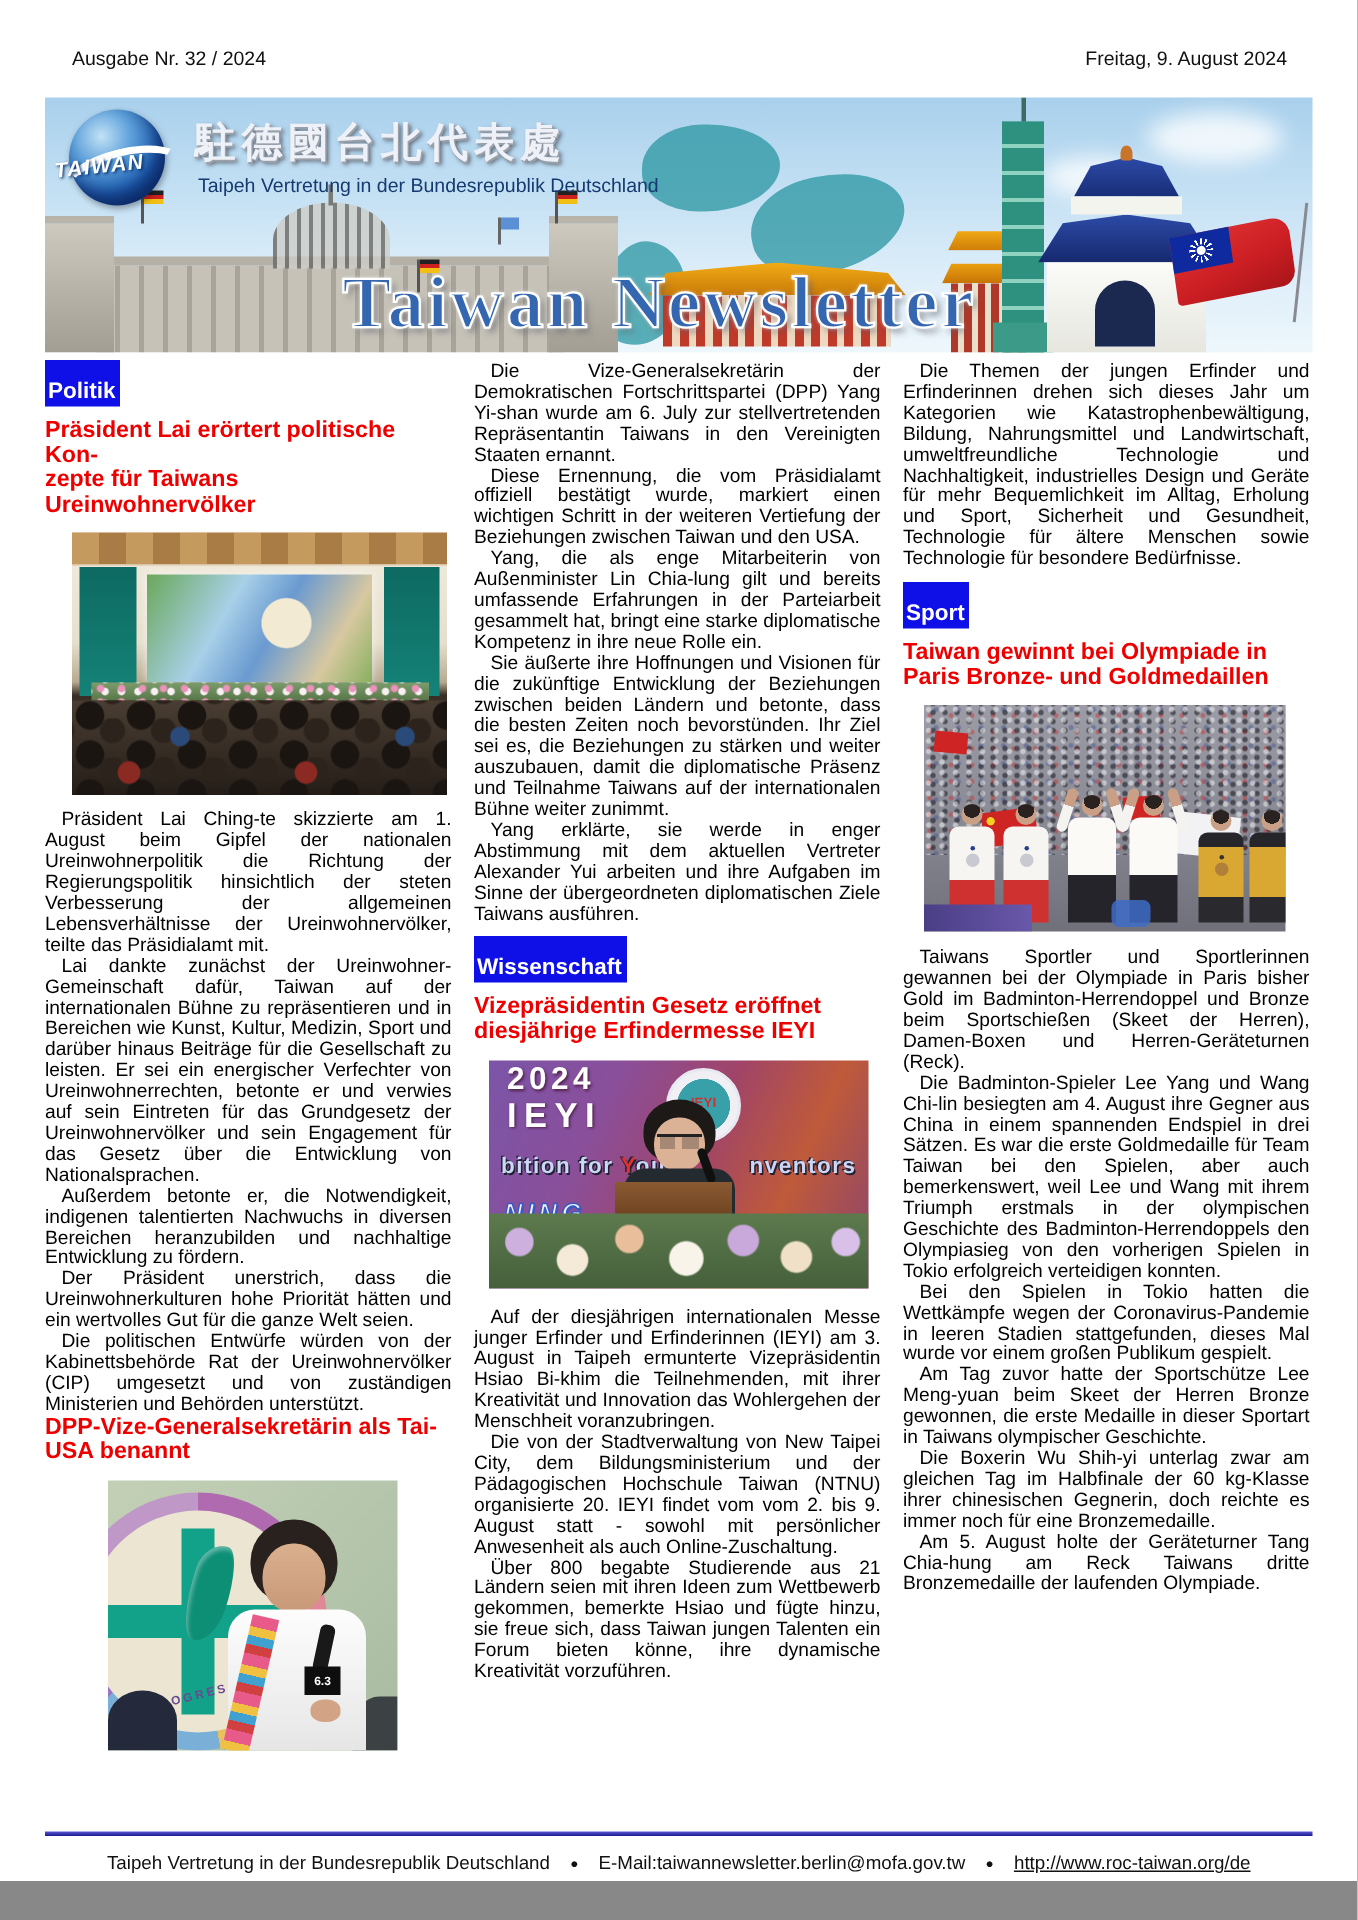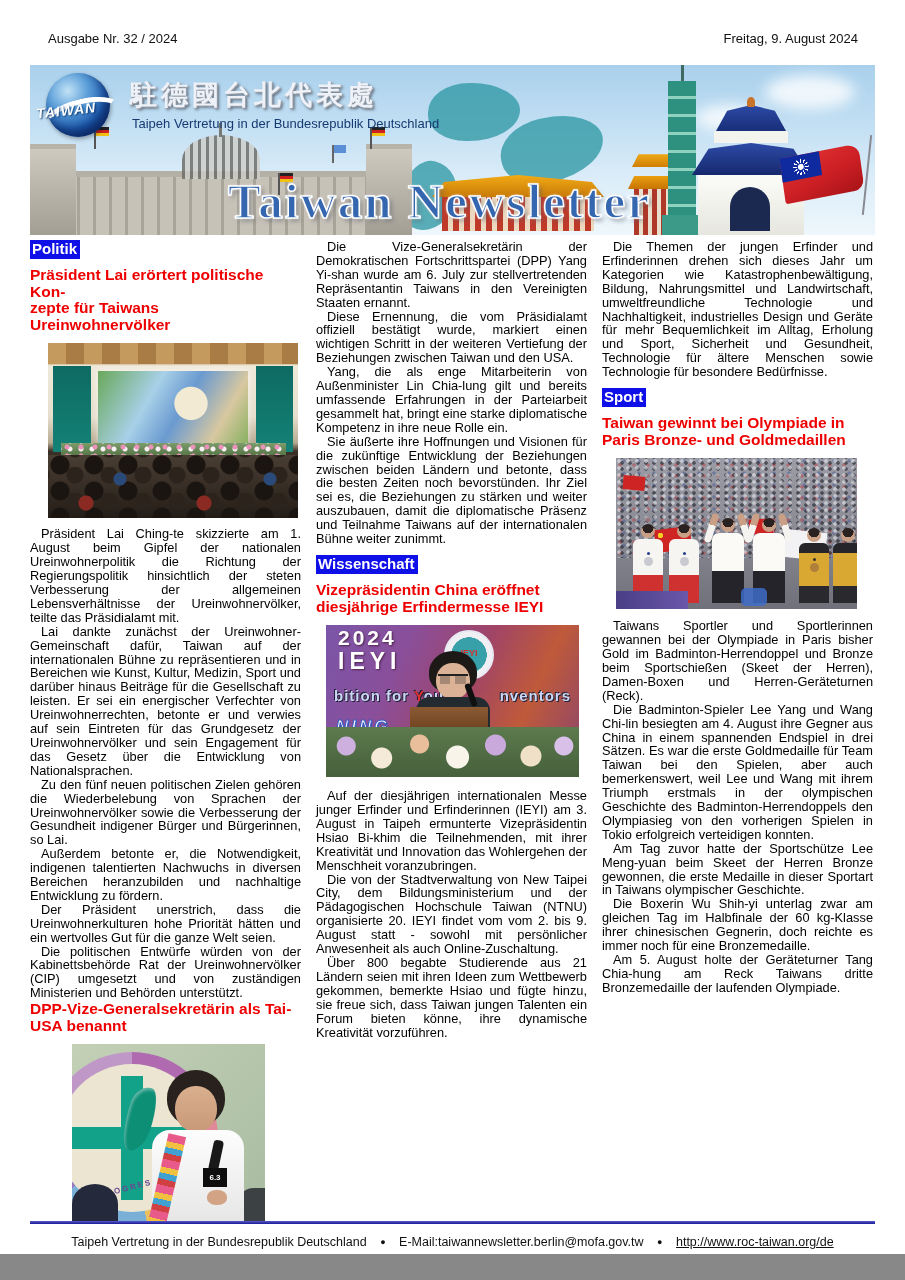--- a/index.html
+++ b/index.html
@@ -95,21 +95,21 @@
   .nl-title{position:absolute;left:0;right:26px;top:108px;text-align:center;
             font-family:"Liberation Serif",serif;font-weight:bold;font-size:49px;letter-spacing:2px;
             color:#3567b0;-webkit-text-stroke:1.5px #fff;
             text-shadow:0 0 3px #fff,3px 3px 4px rgba(90,90,100,.55);}
 
   
   .columns{position:absolute;top:240px;left:30px;width:845px;display:flex;gap:15px;}
   .col{width:271px;font-size:12.8px;line-height:13.9px;text-align:justify;}
   .col p{margin:0;text-indent:11px;}
   .section-label{display:inline-block;background:#0f0fe8;color:#fff;font-weight:bold;font-size:15px;
-                 line-height:18px;padding:0 3px 1px 2px;margin:0 0 7px 0;}
+                 line-height:18px;padding:12px 3px 1px 2px;margin:0 0 7px 0;}
   .mt{margin-top:9px;}
   .headline{color:#ee0000;font-weight:bold;font-size:15.5px;line-height:16.6px;margin:1px 0 10px 0;text-align:left;}
   .headline span{display:block;}
 
   
   .photo{position:relative;overflow:hidden;}
   
   .p1{width:250px;height:175px;margin:2px 0 9px 18px;
       background:linear-gradient(180deg,#caa26c 0%,#b98d55 11%,#efe9da 13%,#e6dfcd 42%,#b7aa91 57%,#3a2f26 62%);}
   .p1-curtain{position:absolute;top:0;left:0;right:0;height:12%;
@@ -299,21 +299,20 @@
       <div class="photo p1">
         <div class="p1-curtain"></div>
         <div class="p1-panel l"></div>
         <div class="p1-panel r"></div>
         <div class="p1-screen"></div>
         <div class="p1-flowers"></div>
         <div class="p1-aud"></div>
       </div>
       <p>Präsident Lai Ching-te skizzierte am 1. August beim Gipfel der nationalen Ureinwohnerpolitik die Richtung der Regierungspolitik hinsichtlich der steten Verbesserung der allgemeinen Lebensverhältnisse der Ureinwohnervölker, teilte das Präsidialamt mit.</p>
       <p>Lai dankte zunächst der Ureinwohner-Gemeinschaft dafür, Taiwan auf der internationalen Bühne zu repräsentieren und in Bereichen wie Kunst, Kultur, Medizin, Sport und darüber hinaus Beiträge für die Gesellschaft zu leisten. Er sei ein energischer Verfechter von Ureinwohnerrechten, betonte er und verwies auf sein Eintreten für das Grundgesetz der Ureinwohnervölker und sein Engagement für das Gesetz über die Entwicklung von Nationalsprachen.</p>
-      <p>Zu den fünf neuen politischen Zielen gehören die Wiederbelebung von Sprachen der Ureinwohnervölker sowie die Verbesserung der Gesundheit indigener Bürger und Bürgerinnen, so Lai.</p>
       <p>Außerdem betonte er, die Notwendigkeit, indigenen talentierten Nachwuchs in diversen Bereichen heranzubilden und nachhaltige Entwicklung zu fördern.</p>
       <p>Der Präsident unerstrich, dass die Ureinwohnerkulturen hohe Priorität hätten und ein wertvolles Gut für die ganze Welt seien.</p>
       <p>Die politischen Entwürfe würden von der Kabinettsbehörde Rat der Ureinwohnervölker (CIP) umgesetzt und von zuständigen Ministerien und Behörden unterstützt.</p>
       <div class="headline mt">
         <span>DPP-Vize-Generalsekretärin als Tai-</span>
         <span>USA benannt</span>
       </div>
       <div class="photo p2">
         <div class="p2-ring"></div>
         <div class="p2-disc"></div>
@@ -331,23 +330,24 @@
         <div class="p2-cube">6.3</div>
         <div class="p2-hand"></div>
       </div>
     </div>
 
     <div class="col">
       <p>Die Vize-Generalsekretärin der Demokratischen Fortschrittspartei (DPP) Yang Yi-shan wurde am 6. July zur stellvertretenden Repräsentantin Taiwans in den Vereinigten Staaten ernannt.</p>
       <p>Diese Ernennung, die vom Präsidialamt offiziell bestätigt wurde, markiert einen wichtigen Schritt in der weiteren Vertiefung der Beziehungen zwischen Taiwan und den USA.</p>
       <p>Yang, die als enge Mitarbeiterin von Außenminister Lin Chia-lung gilt und bereits umfassende Erfahrungen in der Parteiarbeit gesammelt hat, bringt eine starke diplomatische Kompetenz in ihre neue Rolle ein.</p>
       <p>Sie äußerte ihre Hoffnungen und Visionen für die zukünftige Entwicklung der Beziehungen zwischen beiden Ländern und betonte, dass die besten Zeiten noch bevorstünden. Ihr Ziel sei es, die Beziehungen zu stärken und weiter auszubauen, damit die diplomatische Präsenz und Teilnahme Taiwans auf der internationalen Bühne weiter zunimmt.</p>
+      <p>Yang erklärte, sie werde in enger Abstimmung mit dem aktuellen Vertreter Alexander Yui arbeiten und ihre Aufgaben im Sinne der übergeordneten diplomatischen Ziele Taiwans ausführen.</p>
       <div class="section-label mt">Wissenschaft</div>
       <div class="headline">
-        <span>Vizepräsidentin China eröffnet</span>
+        <span>Vizepräsidentin Gesetz eröffnet</span>
         <span>diesjährige Erfindermesse IEYI</span>
       </div>
       <div class="photo p3">
         <div class="p3-year">2024</div>
         <div class="p3-ieyi">IEYI</div>
         <div class="p3-badge"></div>
         <div class="p3-badge-label">IEYI</div>
         <div class="p3-mid">
           <span><span>bition for </span><span class="red">Y</span><span>oun</span></span>
           <span>nventors</span>
@@ -392,20 +392,21 @@
           <div class="arm l"></div>
           <div class="arm r"></div>
         </div>
         <div class="ath a5"></div>
         <div class="ath a6"></div>
         <div class="p4-barrier"></div>
         <div class="p4-blue"></div>
       </div>
       <p>Taiwans Sportler und Sportlerinnen gewannen bei der Olympiade in Paris bisher Gold im Badminton-Herrendoppel und Bronze beim Sportschießen (Skeet der Herren), Damen-Boxen und Herren-Geräteturnen (Reck).</p>
       <p>Die Badminton-Spieler Lee Yang und Wang Chi-lin besiegten am 4. August ihre Gegner aus China in einem spannenden Endspiel in drei Sätzen. Es war die erste Goldmedaille für Team Taiwan bei den Spielen, aber auch bemerkenswert, weil Lee und Wang mit ihrem Triumph erstmals in der olympischen Geschichte des Badminton-Herrendoppels den Olympiasieg von den vorherigen Spielen in Tokio erfolgreich verteidigen konnten.</p>
+      <p>Bei den Spielen in Tokio hatten die Wettkämpfe wegen der Coronavirus-Pandemie in leeren Stadien stattgefunden, dieses Mal wurde vor einem großen Publikum gespielt.</p>
       <p>Am Tag zuvor hatte der Sportschütze Lee Meng-yuan beim Skeet der Herren Bronze gewonnen, die erste Medaille in dieser Sportart in Taiwans olympischer Geschichte.</p>
       <p>Die Boxerin Wu Shih-yi unterlag zwar am gleichen Tag im Halbfinale der 60 kg-Klasse ihrer chinesischen Gegnerin, doch reichte es immer noch für eine Bronzemedaille.</p>
       <p>Am 5. August holte der Geräteturner Tang Chia-hung am Reck Taiwans dritte Bronzemedaille der laufenden Olympiade.</p>
     </div>
   </div>
 
   <div class="footer-rule"></div>
   <div class="footer">
     <div class="f-line">
       <span>Taipeh Vertretung in der Bundesrepublik Deutschland</span>

